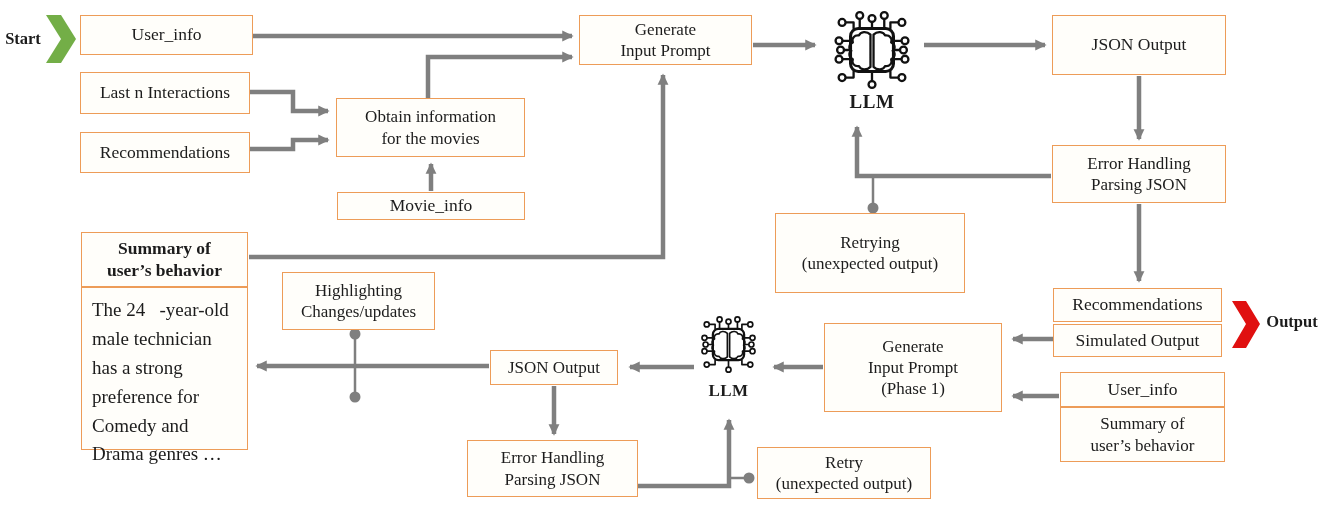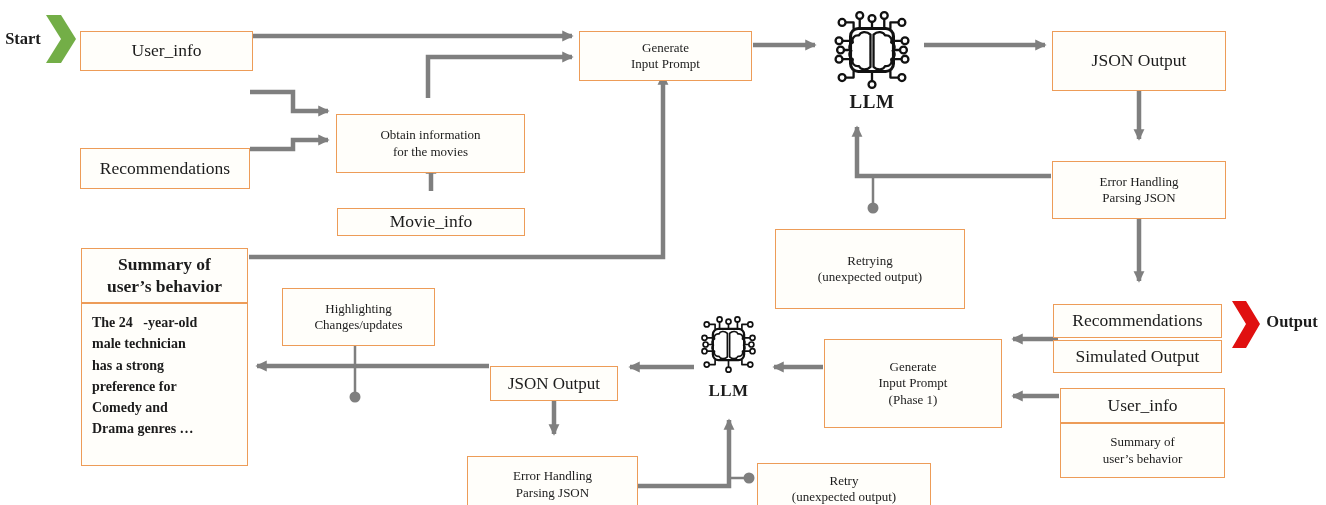--- a/index.html
+++ b/index.html
@@ -12,27 +12,27 @@
   }
   html,body{margin:0;padding:0;background:#ffffff;}
   #canvas{
     position:relative;width:1326px;height:505px;background:#ffffff;
     font-family:"Liberation Serif", serif;color:var(--ink);overflow:hidden;
   }
   .node{
     position:absolute;box-sizing:border-box;
     border:1.8px solid var(--box-border);background:var(--box-fill);
     display:flex;align-items:center;justify-content:center;text-align:center;
-    font-size:17.5px;line-height:1.25;white-space:pre-wrap;margin-top:16px;
+    font-size:17.5px;line-height:1.25;white-space:pre-wrap;
   }
-  .node.multiline{font-size:13px;}
+  .node.multiline{font-size:17px;}
   .node.bold{font-weight:bold;font-size:17.5px;}
   .node.body-text{
     align-items:flex-start;justify-content:flex-start;text-align:left;
-    padding:8px 4px 5px 10px;font-size:14px;line-height:1.52;font-weight:bold;
+    padding:8px 4px 5px 10px;font-size:19px;line-height:1.52;
   }
   .floating-label{
     position:absolute;font-size:16.5px;display:flex;align-items:center;justify-content:center;font-weight:bold;
   }
   .llm-label{
     position:absolute;font-weight:bold;text-align:center;
     display:flex;align-items:center;justify-content:center;letter-spacing:0.5px;
   }
   svg.overlay{position:absolute;left:0;top:0;pointer-events:none;}
   .edge{fill:none;stroke:var(--line);stroke-width:4.5;}
@@ -131,20 +131,21 @@
       <use href="#llm-chip"></use>
     </svg>
   <div class="llm-label" style="left:826px;top:90px;width:92px;height:24px;font-size:19px">LLM</div>
 
   <svg class="chip" style="left:695px;top:311px" width="67" height="67" viewBox="0 0 120 120">
       <use href="#llm-chip"></use>
     </svg>
   <div class="llm-label" style="left:695px;top:380px;width:67px;height:22px;font-size:17px">LLM</div>
 
   <div class="node" style="left:80px;top:15px;width:173px;height:40px">User_info</div>
+  <div class="node" style="left:80px;top:72px;width:170px;height:42px">Last n Interactions</div>
   <div class="node" style="left:80px;top:132px;width:170px;height:41px">Recommendations</div>
   <div class="node multiline" style="left:336px;top:98px;width:189px;height:59px">Obtain information
 for the movies</div>
   <div class="node" style="left:337px;top:192px;width:188px;height:28px">Movie_info</div>
   <div class="node multiline" style="left:579px;top:15px;width:173px;height:50px">Generate
 Input Prompt</div>
   <div class="node" style="left:1052px;top:15px;width:174px;height:60px">JSON Output</div>
   <div class="node multiline" style="left:1052px;top:145px;width:174px;height:58px">Error Handling
 Parsing JSON</div>
   <div class="node multiline" style="left:775px;top:213px;width:190px;height:80px">Retrying

